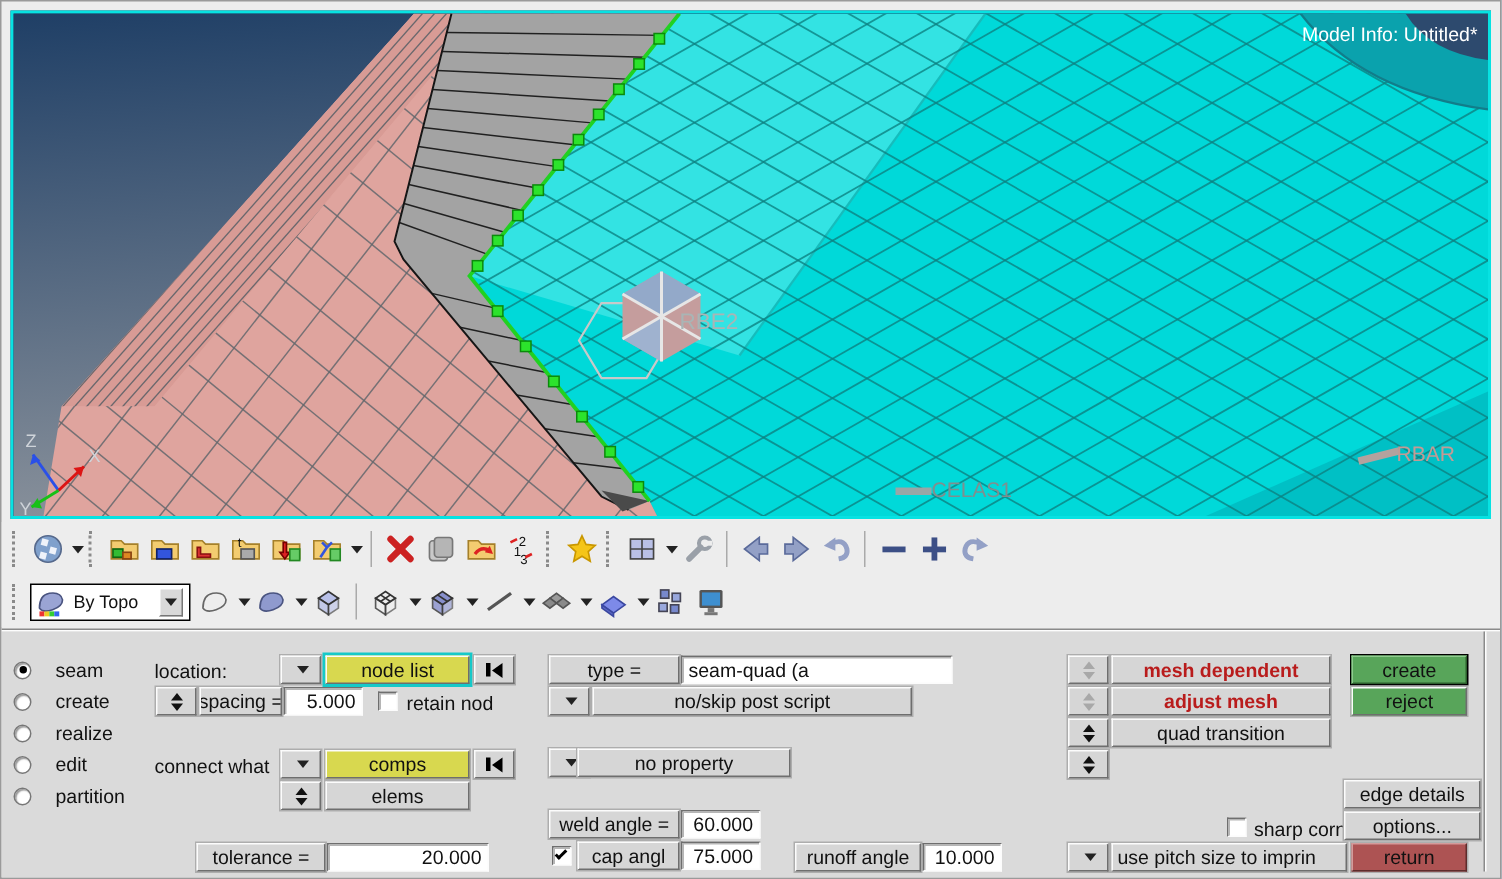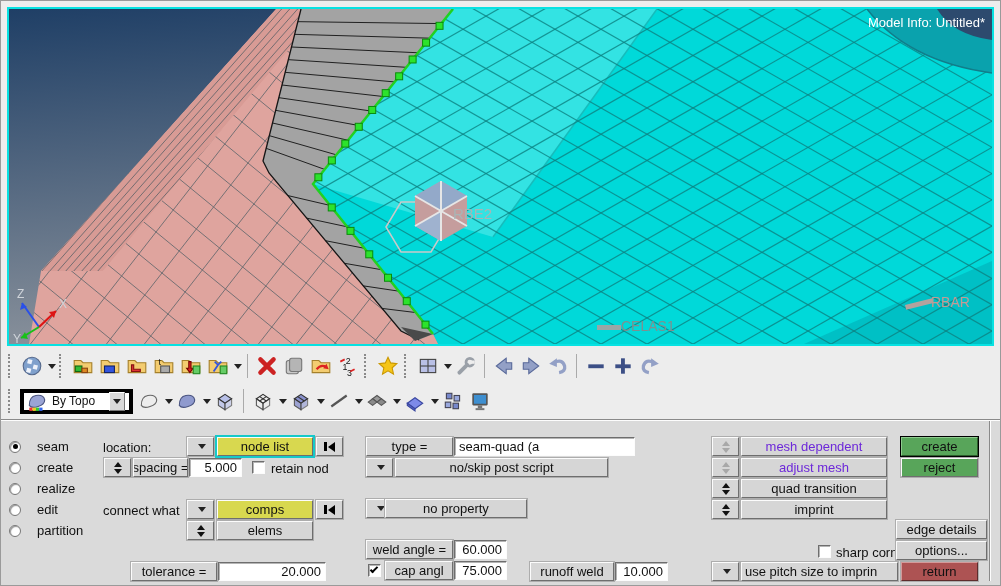--- a/index.html
+++ b/index.html
@@ -12,41 +12,41 @@
 
   
   .toolbar{position:absolute;left:0;right:0;display:flex;align-items:center;background:#ededed;padding-left:4px;}
   .toolbar1{top:347px;height:36px;}
   .toolbar2{top:383px;height:34px;}
   .tb-btn{width:27px;height:27px;display:flex;align-items:center;justify-content:center;border:1px solid transparent;}
   .tb-grip{width:7px;height:24px;margin:0 3px;border-left:2px dotted #8a8a8a;}
   .tb-sep{width:1px;height:24px;background:#aaa;margin:0 5px;}
   .tb-group{display:flex;align-items:center;gap:1px;}
   .caret{width:0;height:0;border-left:4px solid transparent;border-right:4px solid transparent;border-top:5px solid #222;margin-left:2px;}
-  .tb-combo{display:flex;align-items:center;height:25px;background:#fff;border:4px solid #000000;padding:0 4px 0 2px;margin:0 2px;}
+  .tb-combo{display:flex;align-items:center;height:25px;background:#fff;border:1px solid #000000;padding:0 4px 0 2px;margin:0 2px;}
   .tb-combo .combo-label{font-size:12px;color:#111;padding:0 14px 0 4px;white-space:nowrap;}
   .tb-combo .combo-arrow{width:16px;height:19px;background:#d9d9d9;border:1px solid;border-color:#fff #777 #777 #fff;display:flex;align-items:center;justify-content:center;}
 
   
   .hsep{position:absolute;left:0;right:0;top:418px;height:2px;border-top:1px solid #8a8a8a;border-bottom:1px solid #fdfdfd;}
   .vsep{position:absolute;top:437px;height:147px;width:2px;border-left:1px solid #8a8a8a;border-right:1px solid #fdfdfd;}
 
   
   .panel{position:absolute;left:0;right:0;top:420px;bottom:0;background:#dadada;font-size:13px;color:#111;}
   .panel .abs{position:absolute;}
   .lbl{position:absolute;white-space:nowrap;color:#111;}
   .btn{position:absolute;height:19px;background:#d6d6d6;border:1px solid;border-color:#fcfcfc #6e6e6e #6e6e6e #fcfcfc;box-shadow:0 0 0 1px #adadad;display:flex;align-items:center;justify-content:center;font-size:13px;padding:0 3px;white-space:nowrap;overflow:hidden;cursor:default;}
   .btn.left-text{justify-content:flex-start;}
   .btn.small{width:27px;}
   .collector{background:#d8d84f;}
   .collector.focused{box-shadow:0 0 0 2px #16c9c9;}
   .green{background:#58a55a;}
   .green.default{box-shadow:0 0 0 1px #000;border-color:#8ecb8e #2c5e2c #2c5e2c #8ecb8e;}
   .red{background:#ad5353;border-color:#d49a9a #5e2c2c #5e2c2c #d49a9a;}
-  .disabled{color:#6d28d9;}
+  .disabled{color:#b91c1c;font-weight:bold;}
   .input{position:absolute;height:19px;background:#fff;border:1px solid;border-color:#6e6e6e #fcfcfc #fcfcfc #6e6e6e;box-shadow:inset 1px 1px 0 #b5b5b5;font-size:13px;padding:0 4px;color:#111;outline:none;}
   .input.num{text-align:right;}
   .spin{flex-direction:column;gap:2px;}
   .spin i{display:block;width:0;height:0;border-left:4px solid transparent;border-right:4px solid transparent;}
   .spin i.up{border-bottom:5px solid #111;}
   .spin i.dn{border-top:5px solid #111;}
   .spin.disabled i.up{border-bottom-color:#a8a8a8;}
   .spin.disabled i.dn{border-top-color:#a8a8a8;}
   .reset-glyph{display:flex;align-items:center;gap:1px;}
   .reset-glyph .bar{width:3px;height:9px;background:#000;}
@@ -695,21 +695,21 @@
     <div class="btn" style="left:384px;top:78px;width:142px;">no property</div>
 
     <div class="btn" style="left:365px;top:119px;width:87px;">weld angle =</div>
     <input class="input num" style="left: 453px; top: 119px; width: 53px;" value="60.000">
 
     <div class="checkbox checked" style="left:367px;top:143px;">
         <i class="mark"></i>
       </div>
     <div class="btn" style="left:384px;top:140px;width:68px;">cap angl</div>
     <input class="input num" style="left: 453px; top: 140px; width: 53px;" value="75.000">
-    <div class="btn" style="left:529px;top:141px;width:84px;">runoff weld</div>
+    <div class="btn" style="left:529px;top:141px;width:84px;">runoff angle</div>
     <input class="input num" style="left: 614px; top: 141px; width: 53px;" value="10.000">
 
     <div class="btn small spin disabled" style="left:711px;top:16px;display:flex;">
         <i class="up"></i>
         <i class="dn"></i>
       </div>
     <div class="btn disabled" style="left:740px;top:16px;width:146px;">mesh dependent</div>
     <div class="btn small spin disabled" style="left:711px;top:37px;display:flex;">
         <i class="up"></i>
         <i class="dn"></i>
@@ -717,21 +717,20 @@
     <div class="btn disabled" style="left:740px;top:37px;width:146px;">adjust mesh</div>
     <div class="btn small spin" style="left:711px;top:58px;display:flex;">
         <i class="up"></i>
         <i class="dn"></i>
       </div>
     <div class="btn" style="left:740px;top:58px;width:146px;text-align:right;">quad transition</div>
     <div class="btn small spin" style="left:711px;top:79px;display:flex;">
         <i class="up"></i>
         <i class="dn"></i>
       </div>
-    <div class="btn" style="left:740px;top:79px;width:146px;">imprint</div>
 
     <div class="btn green default" style="left:900px;top:16px;width:77px;">create</div>
     <div class="btn green" style="left:900px;top:37px;width:77px;">reject</div>
 
     <div class="btn" style="left:895px;top:99px;width:91px;">edge details</div>
     <div class="checkbox" style="left:817px;top:124px;"></div>
     <div class="lbl" style="left:835px;top:124px;max-width:60px;overflow:hidden;">sharp corn</div>
     <div class="btn" style="left:895px;top:120px;width:91px;">options...</div>
 
     <div class="btn small" style="left:711px;top:141px;">

